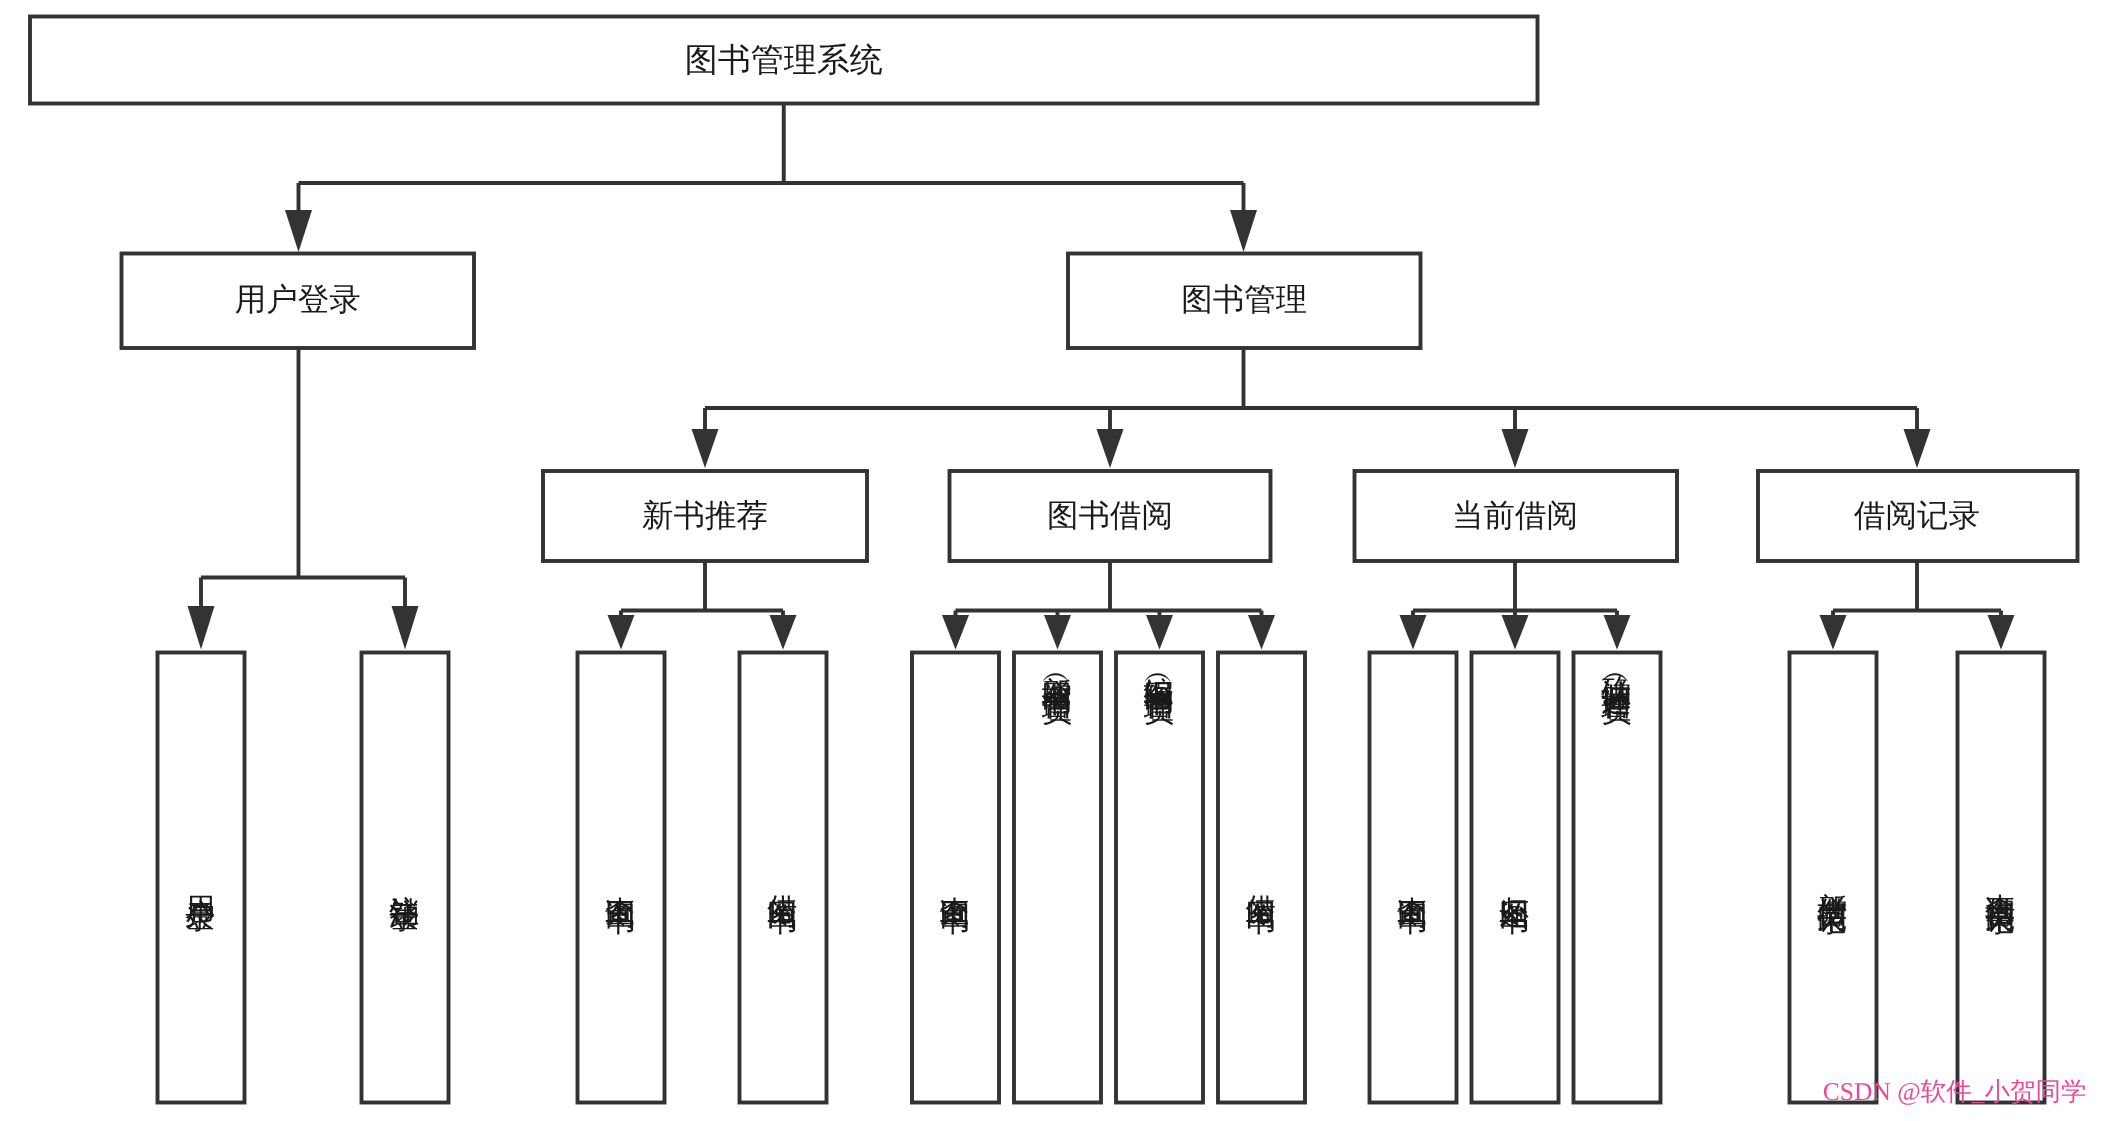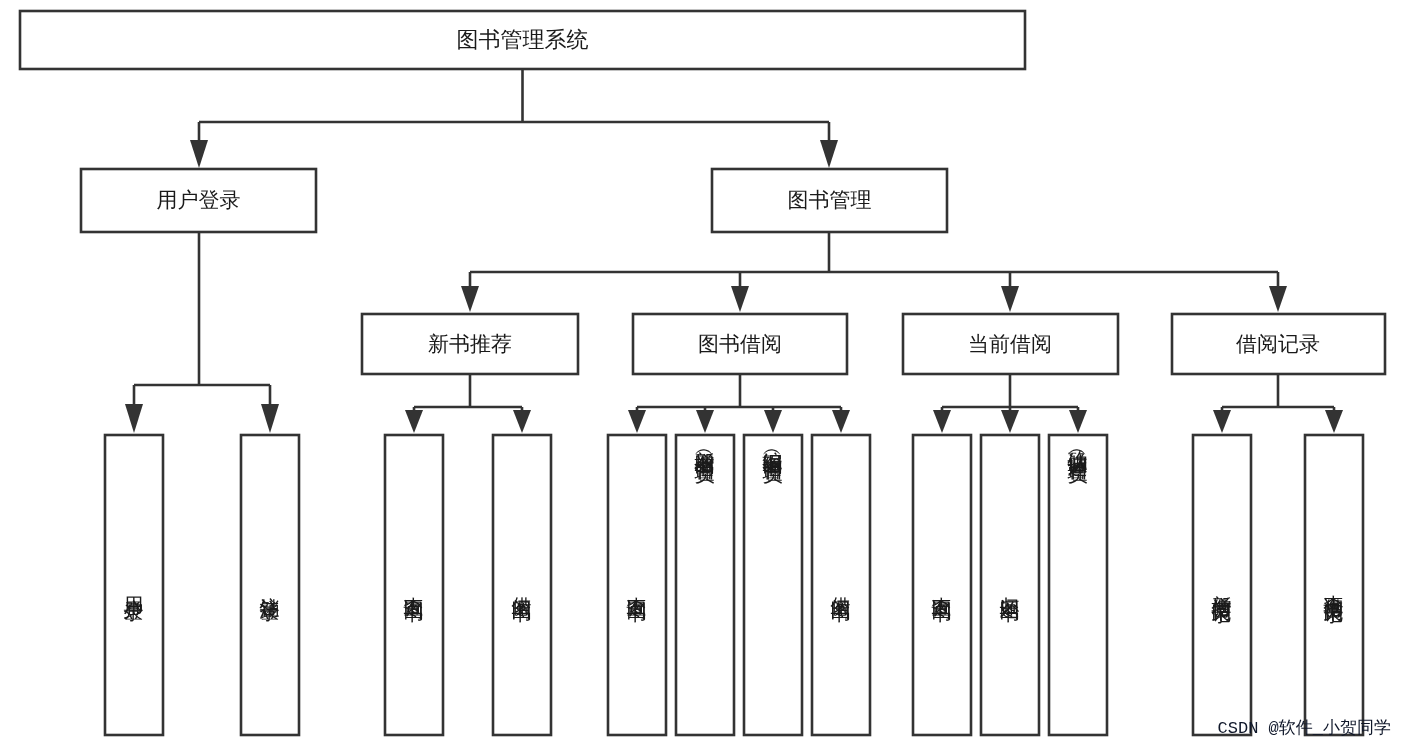--- a/index.html
+++ b/index.html
@@ -70,23 +70,23 @@
     font-size: 20px;
     line-height: 1;
     letter-spacing: 2px;
     color: #1a1a1a;
     white-space: nowrap;
   }
   .watermark {
     position: absolute;
     right: 14px;
     bottom: 6px;
-    font-family: Liberation Mono, monospace;
+    font-family: Liberation Serif, serif;
     font-size: 17px;
-    color: #0f172a;
+    color: #ec4899;
     white-space: nowrap;
     pointer-events: none;
   }
 </style>
 </head>
 <body>
 
 <div id="diagram-root">
 
   <svg class="diagram" viewBox="0 0 1405 747" xmlns="http://www.w3.org/2000/svg">

